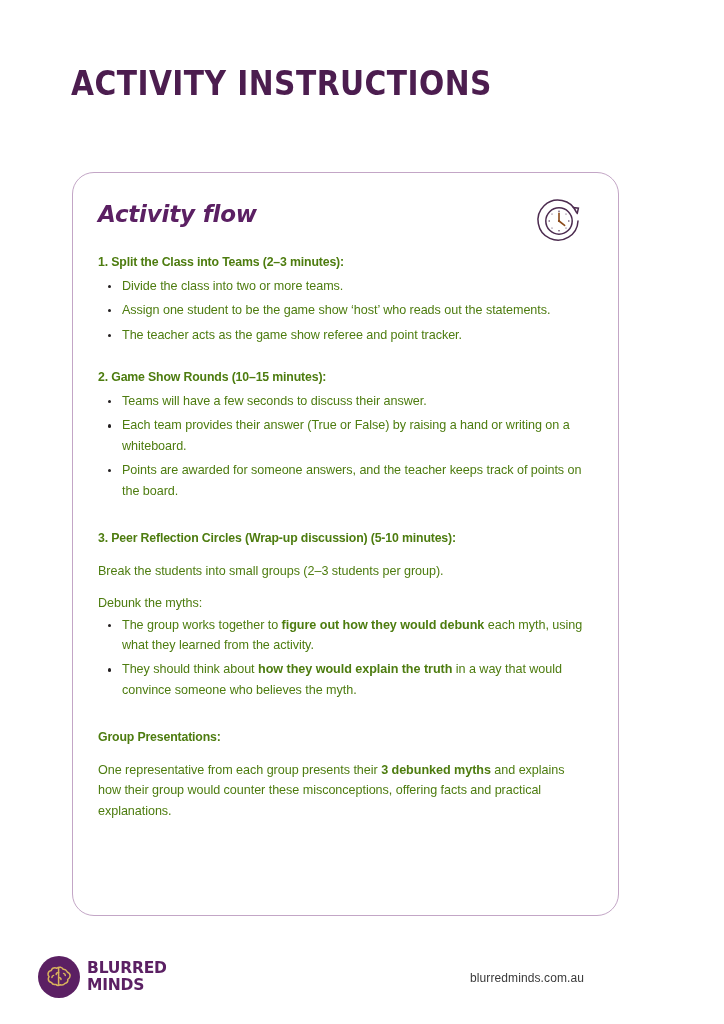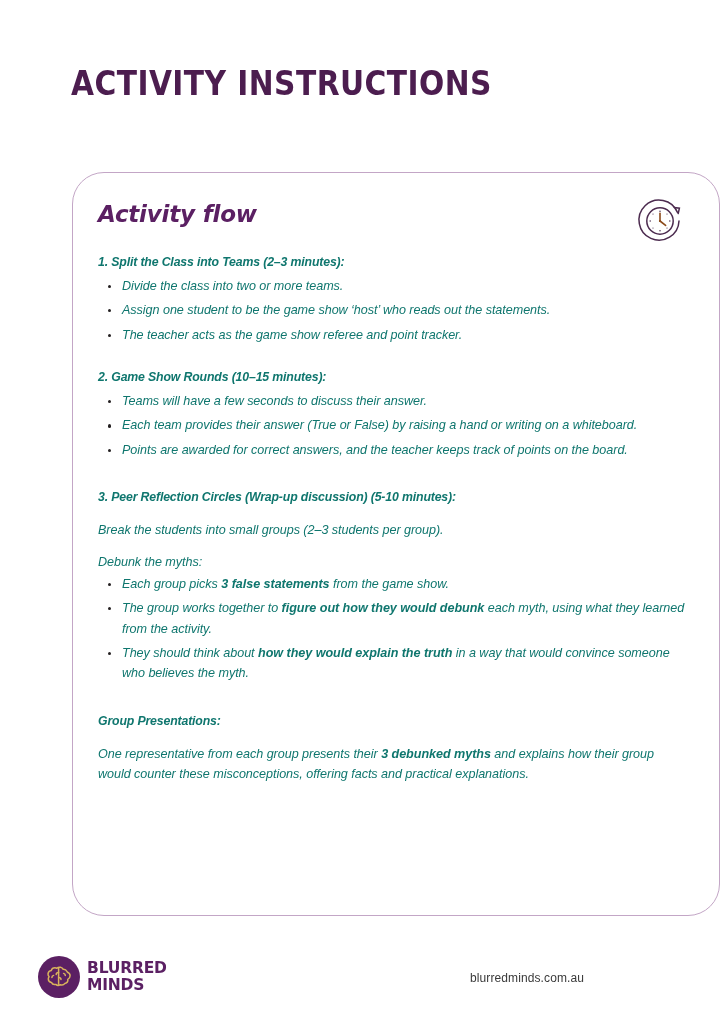--- a/index.html
+++ b/index.html
@@ -28,25 +28,25 @@
     transform: scaleX(0.90);
     transform-origin: left top;
     white-space: nowrap;
   }
 
   
   .card {
     position: absolute;
     left: 72px;
     top: 172px;
-    width: 648px;
+    width: 547px;
     height: 744px;
     box-sizing: border-box;
     border: 1.3px solid #c3a6c6;
-    border-radius: 32px;
+    border-radius: 22px;
     background: #ffffff;
   }
 
   .card-inner {
     position: absolute;
     left: 25px;
     top: 24px;
     right: 22px;
     bottom: 18px;
   }
@@ -73,24 +73,23 @@
     width: 52px;
     height: 52px;
   }
 
   
   .content {
     position: absolute;
     left: 0;
     top: 56px;
     right: 8px;
-    color: #0f766e;
+    color: #4d7c0f;
     font-size: 12.6px;
     line-height: 1.62;
-    font-style: italic;
   }
 
   .sec-head {
     font-weight: 700;
     font-size: 12.3px;
     margin: 0 0 3px 0;
     letter-spacing: -0.15px;
   }
   .para {
     margin: 12px 0 1px 0;
@@ -204,30 +203,29 @@
         <li>Assign one student to be the game show ‘host’ who reads out the statements.</li>
         <li>The teacher acts as the game show referee and point tracker.</li>
       </ul>
 
       <div class="gap-md"></div>
 
       <div class="sec-head">2. Game Show Rounds (10–15 minutes):</div>
       <ul class="bullets">
         <li>Teams will have a few seconds to discuss their answer.</li>
         <li>Each team provides their answer (True or False) by raising a hand or writing on a whiteboard.</li>
-        <li>Points are awarded for correct answers, and the teacher keeps track of points on the board.</li>
+        <li>Points are awarded for someone answers, and the teacher keeps track of points on the board.</li>
       </ul>
 
       <div class="gap-lg"></div>
 
       <div class="sec-head">3. Peer Reflection Circles (Wrap-up discussion) (5-10 minutes):</div>
       <p class="para">Break the students into small groups (2–3 students per group).</p>
       <p class="para">Debunk the myths:</p>
       <ul class="bullets">
-        <li>Each group picks <b>3 false statements</b> from the game show.</li>
         <li>The group works together to <b>figure out how they would debunk</b> each myth, using what they learned from the activity.</li>
         <li>They should think about <b>how they would explain the truth</b> in a way that would convince someone who believes the myth.</li>
       </ul>
 
       <div class="gap-lg"></div>
 
       <div class="sec-head">Group Presentations:</div>
       <p class="para">One representative from each group presents their <b>3 debunked myths</b> and explains how their group would counter these misconceptions, offering facts and practical explanations.</p>
 
     </div>

